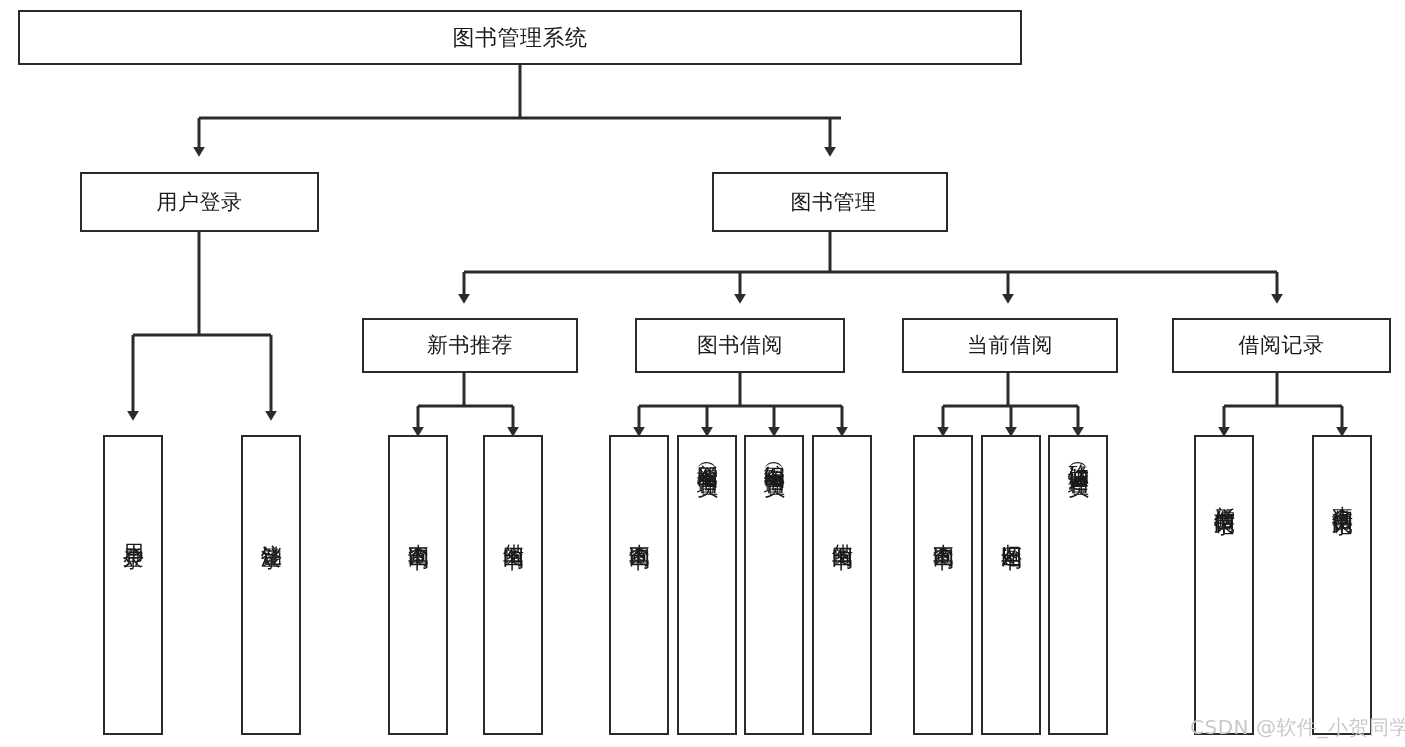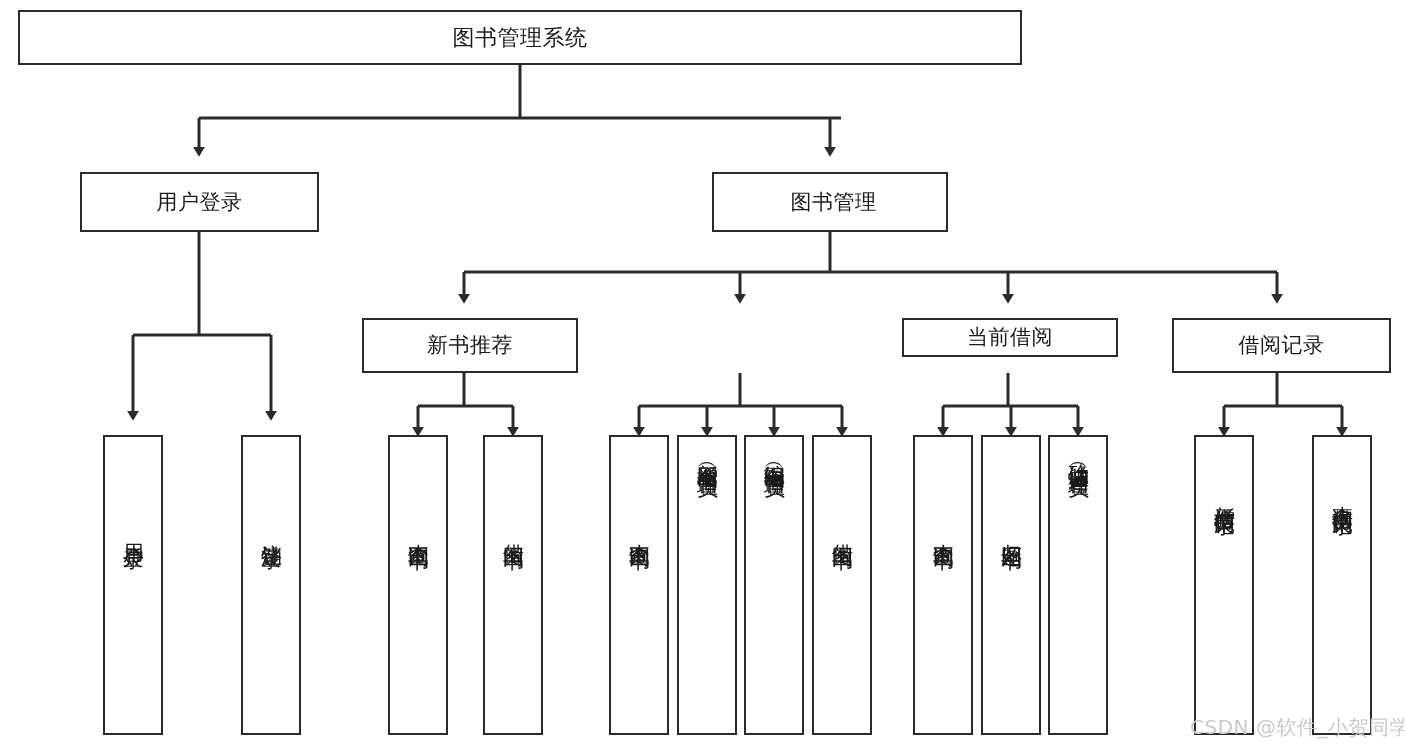--- a/index.html
+++ b/index.html
@@ -147,21 +147,24 @@
   <div class="node horiz" style="left:80px; top:172px; width:239px; height:60px;">
     <span class="label">用户登录</span>
   </div>
   <div class="node horiz" style="left:712px; top:172px; width:236px; height:60px;padding-left:7px;">
     <span class="label">图书管理</span>
   </div>
 
   <div class="node horiz" style="left:362px; top:318px; width:216px; height:55px;">
     <span class="label">新书推荐</span>
   </div>
-  <div class="node horiz" style="left:902px; top:318px; width:216px; height:39px;">
+  <div class="node horiz" style="left:635px; top:318px; width:210px; height:55px;">
+    <span class="label">图书借阅</span>
+  </div>
+  <div class="node horiz" style="left:902px; top:318px; width:216px; height:55px;">
     <span class="label">当前借阅</span>
   </div>
   <div class="node horiz" style="left:1172px; top:318px; width:219px; height:55px;">
     <span class="label">借阅记录</span>
   </div>
 
   <div class="node vert mid" style="left:103px; top:435px; width:60px; height:300px;">
     <span class="label">用户登录</span>
   </div>
   <div class="node vert mid" style="left:241px; top:435px; width:60px; height:300px;">

